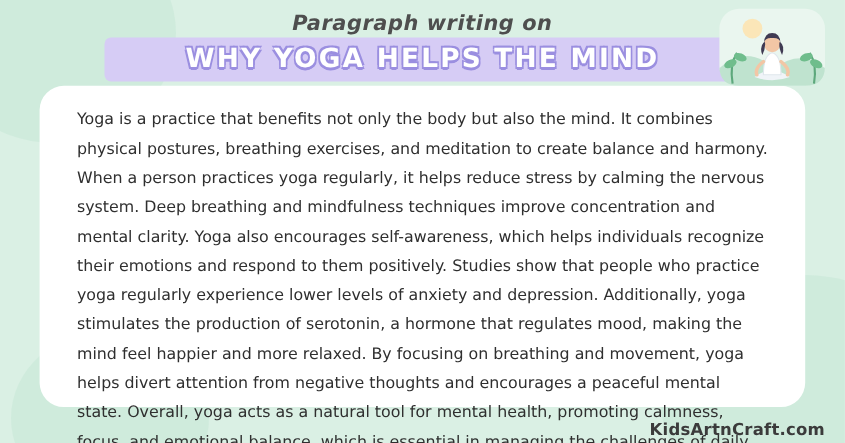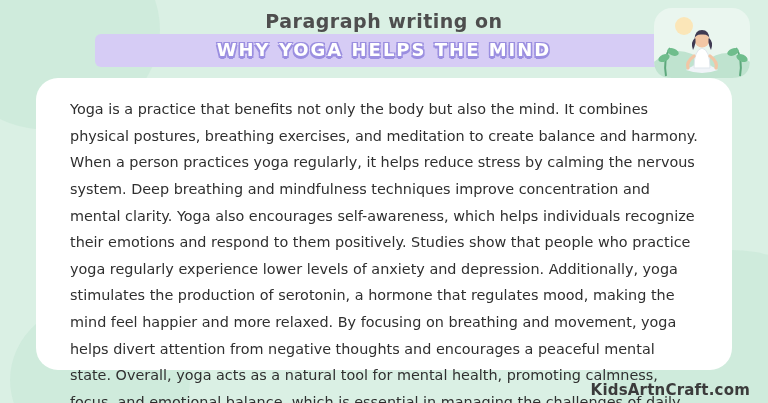--- a/index.html
+++ b/index.html
@@ -37,33 +37,34 @@
     text-align: center;
     z-index: 3;
   }
   .eyebrow {
     font-family: "DejaVu Sans", sans-serif;
     font-size: 19px;
     font-weight: bold;
     color: #4e4e4e;
     letter-spacing: 0.5px;
     margin: 0 0 2px 0;
+    font-style: italic;
   }
   .title-bar {
     display: block;
     margin: 0 auto;
     width: 578px;
     background: #d6ccf5;
     border-radius: 6px;
     padding: 5px 0 7px 0;
   }
   .title {
     margin: 0;
     font-family: "DejaVu Sans", sans-serif;
-    font-size: 18px;
+    font-size: 24px;
     font-weight: bold;
     letter-spacing: 2px;
     color: #ffffff;
     text-shadow:
       -1.5px -1.5px 0 #9b8fe0,
        1.5px -1.5px 0 #9b8fe0,
       -1.5px  1.5px 0 #9b8fe0,
        1.5px  1.5px 0 #9b8fe0,
        0px 2.5px 0 #9b8fe0;
   }

